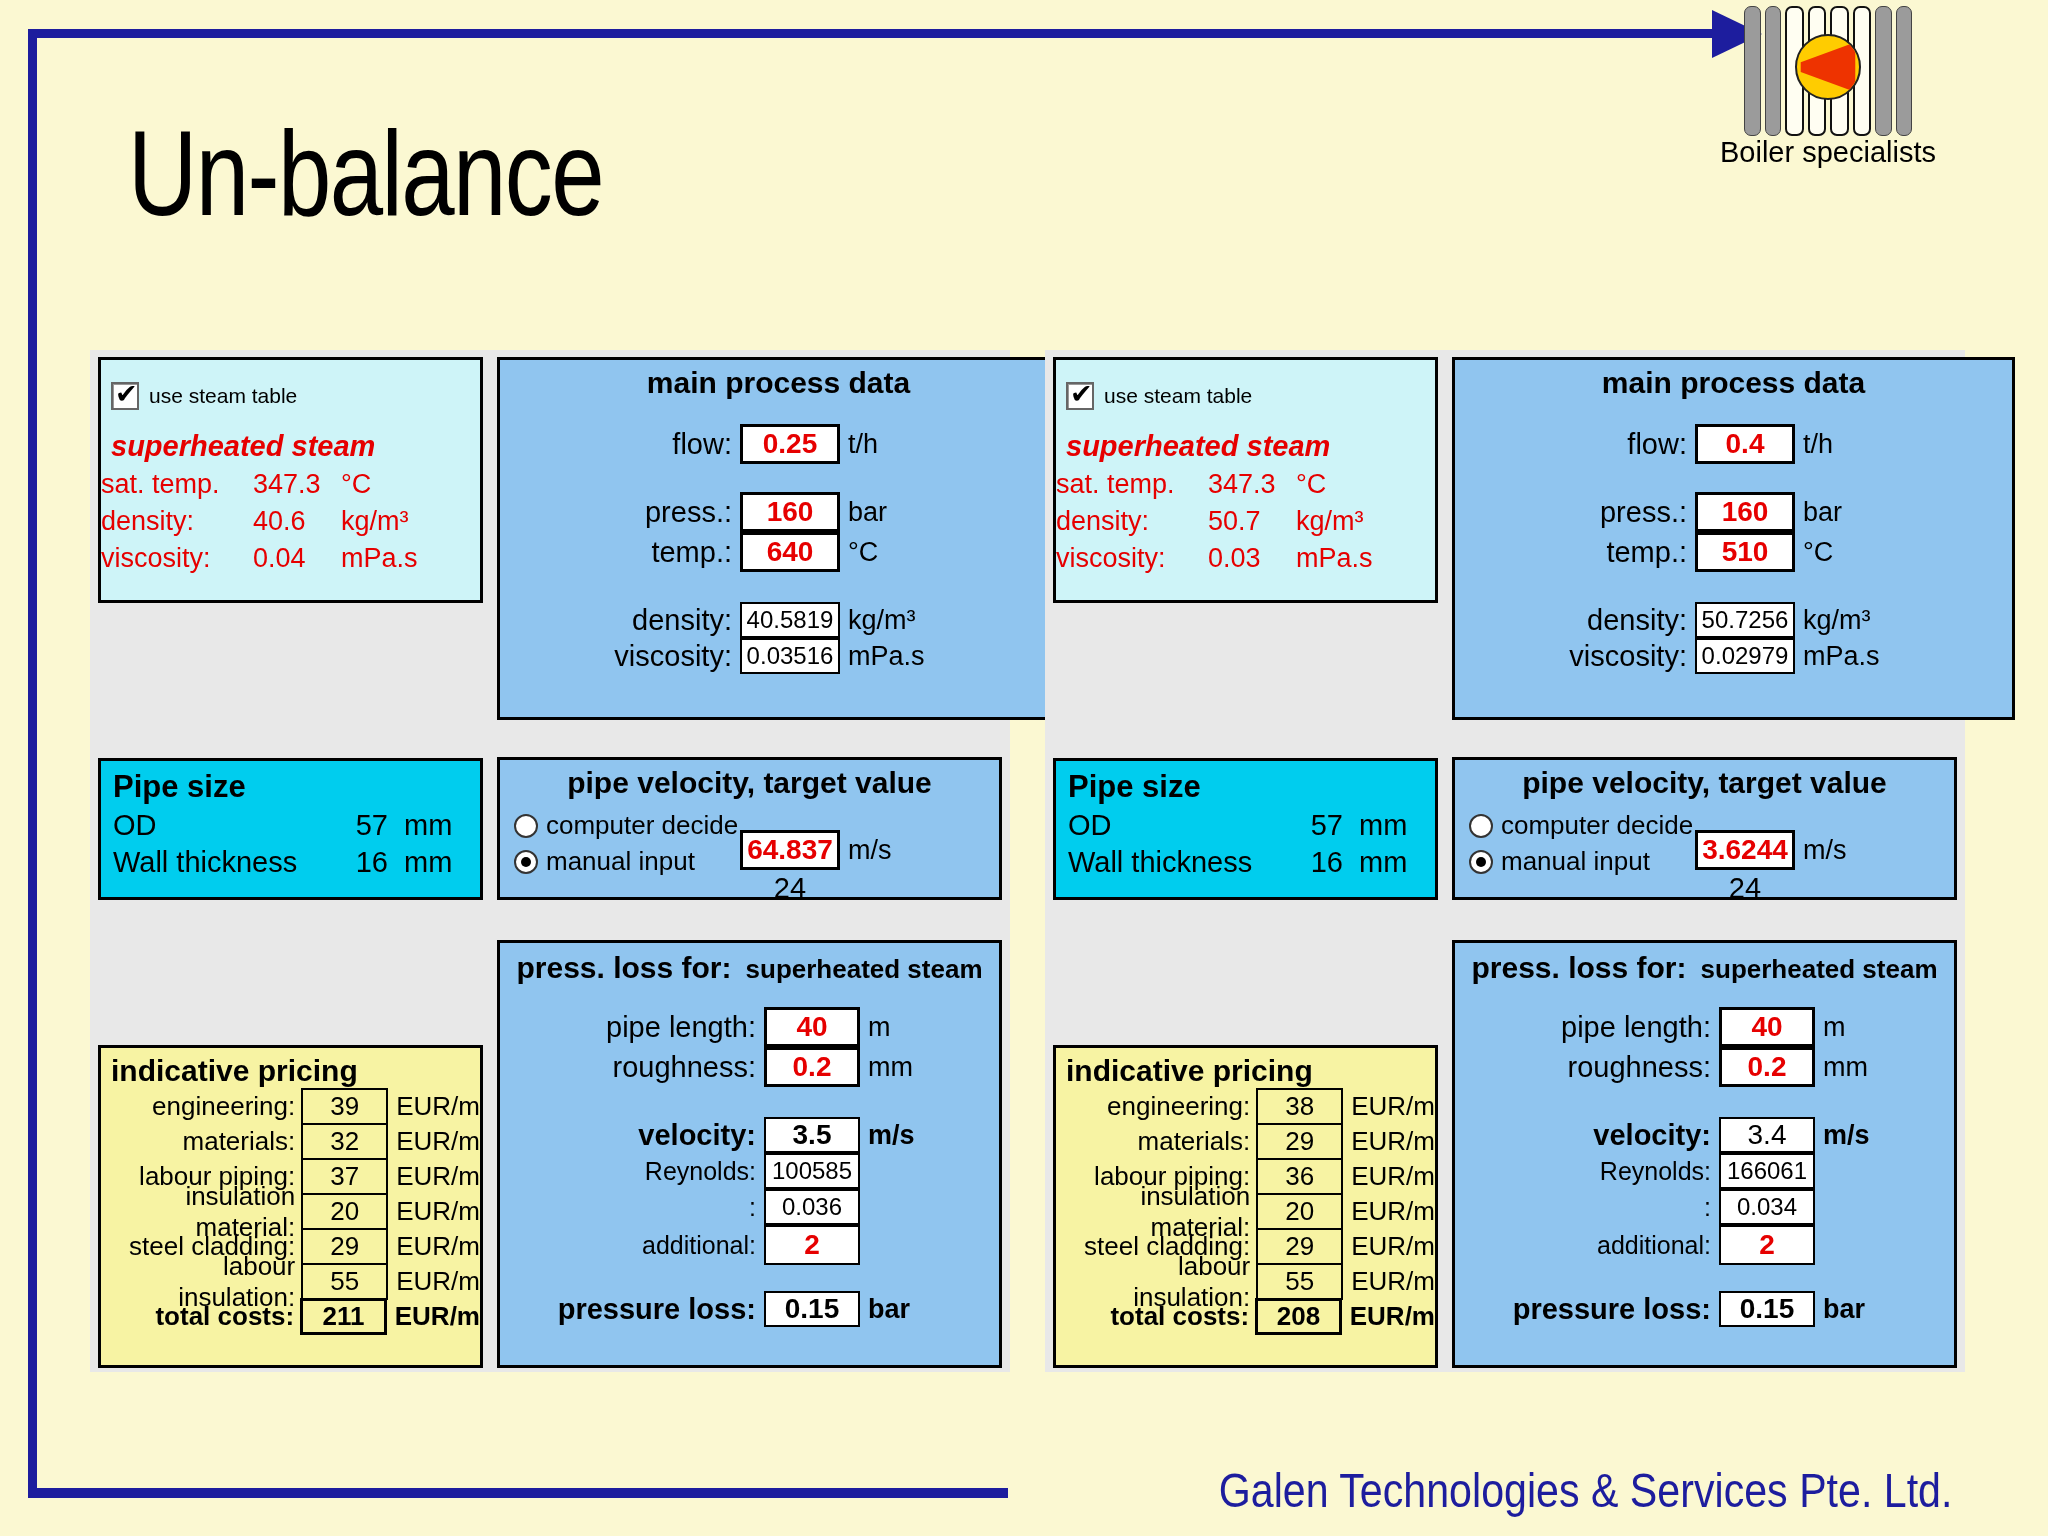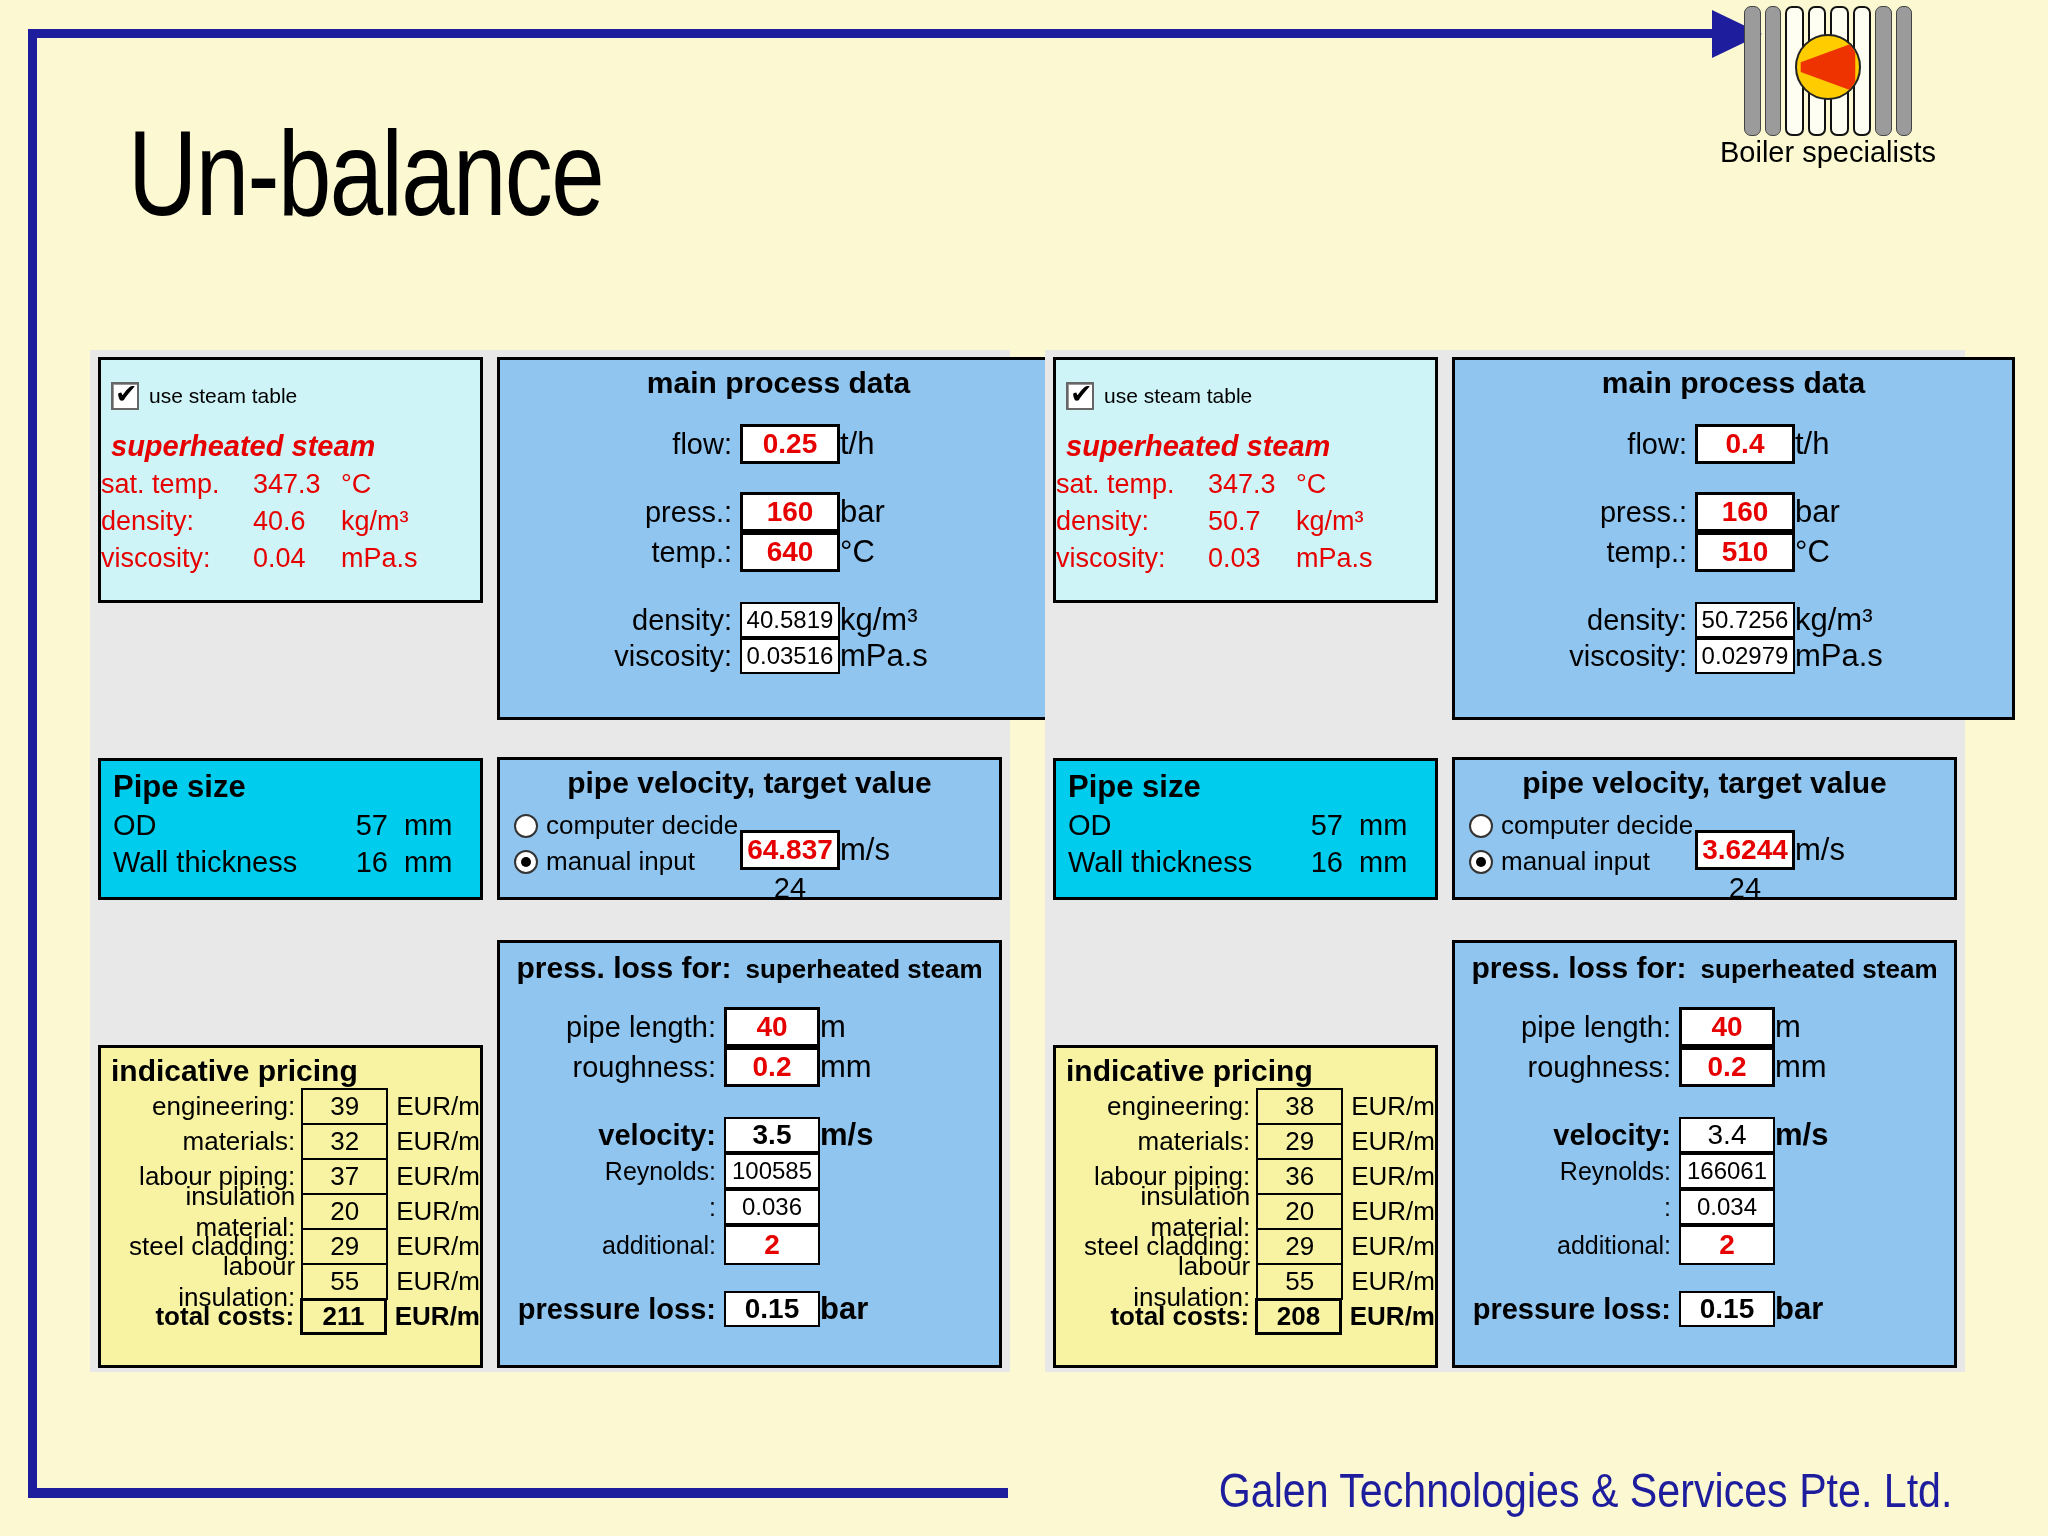--- a/index.html
+++ b/index.html
@@ -53,21 +53,21 @@
   .ptitle{position:absolute;top:6px;left:0;right:0;text-align:center;font-weight:bold;font-size:30px}
 
   
   .mrow{position:absolute;left:0;display:flex;align-items:center}
   .lbl{width:240px;text-align:right;padding-right:8px;font-size:29px}
   .lbl.b{font-weight:bold}
   .box{width:100px;height:40px;border:3px solid #000;background:#fff;color:var(--red);font-weight:bold;
     font-size:28px;display:flex;align-items:center;justify-content:center}
   .box.mid{height:36px;border-width:2px;color:#000}
   .box.thin{height:36px;border-width:2px;color:#000;font-weight:normal;font-size:24px}
-  .unit{font-size:31px}
+  .unit{padding-left:8px;font-size:27px}
   .unit.b{font-weight:bold}
 
   
   .cb-row{position:absolute;top:22px;left:10px;display:flex;align-items:center;gap:10px}
   .checkbox{width:28px;height:28px;background:#fff;border:2px solid #666;position:relative;
     box-shadow:inset 1px 1px 0 #999}
   .tick{position:absolute;left:2px;top:-6px;font-size:27px;font-weight:bold;color:#000}
   .cb-label{font-size:21px}
   .steam-type{position:absolute;top:70px;left:10px;font-size:29px;font-weight:bold;font-style:italic;color:var(--red)}
   .srows{position:absolute;top:106px;left:0;right:0}
@@ -87,21 +87,21 @@
   .radio-row{position:absolute;left:14px;display:flex;align-items:center;gap:8px}
   .radio{width:24px;height:24px;border-radius:50%;background:#fff;border:2px solid #333;position:relative;flex:none}
   .radio.sel::after{content:"";position:absolute;left:5px;top:5px;width:10px;height:10px;border-radius:50%;background:#000}
   .radio-label{font-size:26px;white-space:nowrap}
   .below-val{position:absolute;left:240px;width:100px;text-align:center;font-size:29px}
 
   
   .pl-title{position:absolute;top:8px;left:0;right:0;display:flex;justify-content:center;align-items:baseline;gap:14px}
   .pl-title .t1{font-weight:bold;font-size:30px}
   .pl-title .t2{font-weight:bold;font-size:26px}
-  .pressloss .lbl{width:224px}
+  .pressloss .lbl{width:264px}
   .pressloss .box{width:96px}
 
   
   .pr-title{position:absolute;top:6px;left:10px;font-weight:bold;font-size:30px}
   .prows{position:absolute;top:40px;left:0;right:0}
   .prow{display:flex;align-items:center;height:37px}
   .prow + .prow{margin-top:-2px}
   .plbl{width:212px;text-align:right;padding-right:6px;font-size:26px}
   .pbox{width:92px;height:37px;border:2px solid #000;display:flex;align-items:center;justify-content:center;font-size:26px}
   .punit{padding-left:8px;font-size:26px}

